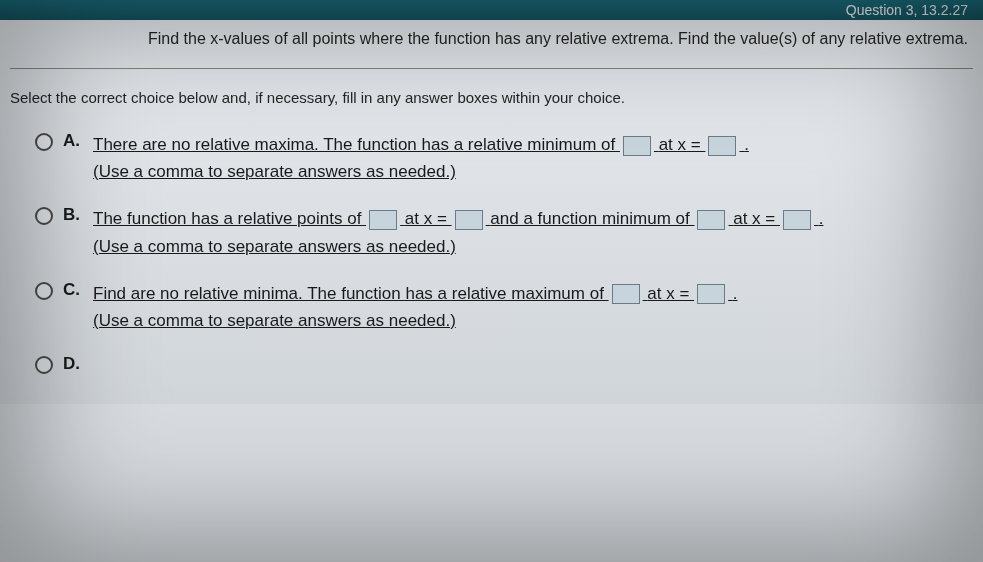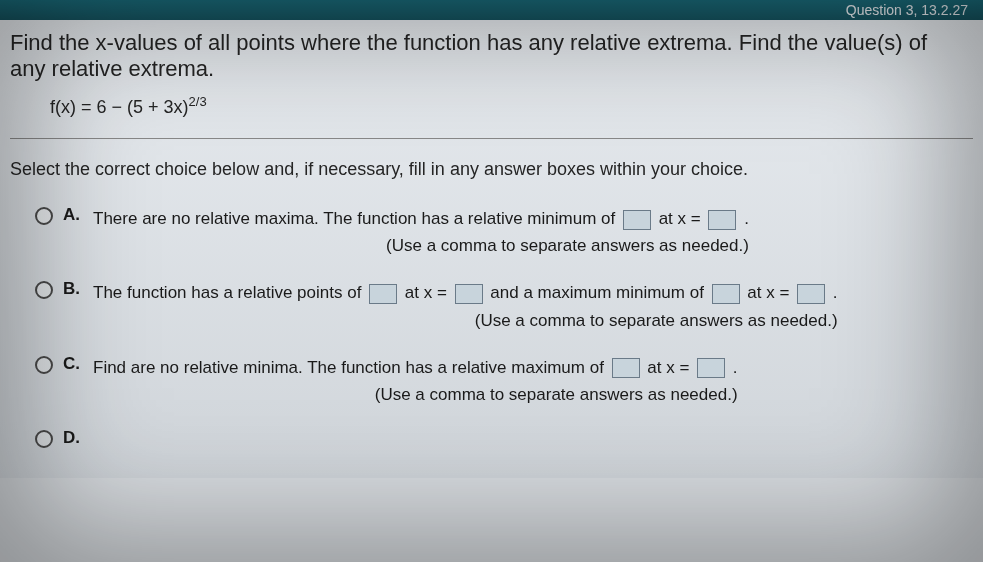--- a/index.html
+++ b/index.html
@@ -18,42 +18,43 @@
       text-align: right;
       font-size: 14px;
       height: 20px;
       overflow: hidden;
     }
     .content {
       padding: 10px 10px 10px 10px;
       background: linear-gradient(180deg, #e8ecf0 0%, #d0d5da 100%);
     }
     .question-text {
-      font-size: 22px;
+      font-size: 16px;
       color: #252525;
       margin-bottom: 12px;
       padding-left: 0;
       padding-right: 5px;
+      text-align: right;
     }
     .formula {
       font-size: 18px;
       color: #252525;
       margin-left: 40px;
       margin-bottom: 20px;
     }
     .formula sup {
       font-size: 13px;
     }
     .divider {
       border: none;
       border-top: 1px solid #888;
       margin: 20px 0;
     }
     .instruction {
-      font-size: 18px;
+      font-size: 15px;
       color: #252525;
       margin-bottom: 25px;
       padding-left: 0;
     }
     .options {
       padding-left: 25px;
     }
     .option {
       display: flex;
       align-items: flex-start;
@@ -74,24 +75,24 @@
       font-size: 17px;
       color: #1a1a1a;
       margin-right: 10px;
       min-width: 20px;
       flex-shrink: 0;
     }
     .option-content {
       font-size: 17px;
       color: #1a1a1a;
       line-height: 1.6;
+      text-decoration: underline;
     }
     .option-content .line2 {
       display: block;
-      text-align: right;
     }
     .input-box {
       display: inline-block;
       width: 28px;
       height: 20px;
       background: #c8d4dc;
       border: 1px solid #6a7a88;
       vertical-align: middle;
       margin: 0 3px;
     }
@@ -104,23 +105,20 @@
   </style>
 </head>
 <body>
 
 <div class="header-bar">
   <span>Question 3, 13.2.27</span>
 </div>
 
 <div class="content">
   <div class="question-text">Find the x-values of all points where the function has any relative extrema. Find the value(s) of any relative extrema.</div>
-  <div class="formula">
-    <span>f(x) = 6 − (5 + 3x)</span><sup>2/3</sup>
-  </div>
 
   <hr class="divider">
 
   <div class="instruction">Select the correct choice below and, if necessary, fill in any answer boxes within your choice.</div>
 
   <div class="options">
 
     <div class="option">
       <div class="radio-wrap"></div>
       <div class="option-label">A.</div>
@@ -135,21 +133,21 @@
     </div>
 
     <div class="option">
       <div class="radio-wrap"></div>
       <div class="option-label">B.</div>
       <div class="option-content">
         <span>The function has a relative points of </span>
         <span class="input-box"></span>
         <span> at x = </span>
         <span class="input-box"></span>
-        <span> and a maximum minimum of </span>
+        <span> and a function minimum of </span>
         <span class="input-box"></span>
         <span> at x = </span>
         <span class="input-box"></span>
         <span> .</span>
         <span class="line2">(Use a comma to separate answers as needed.)</span>
       </div>
     </div>
 
     <div class="option">
       <div class="radio-wrap"></div>

